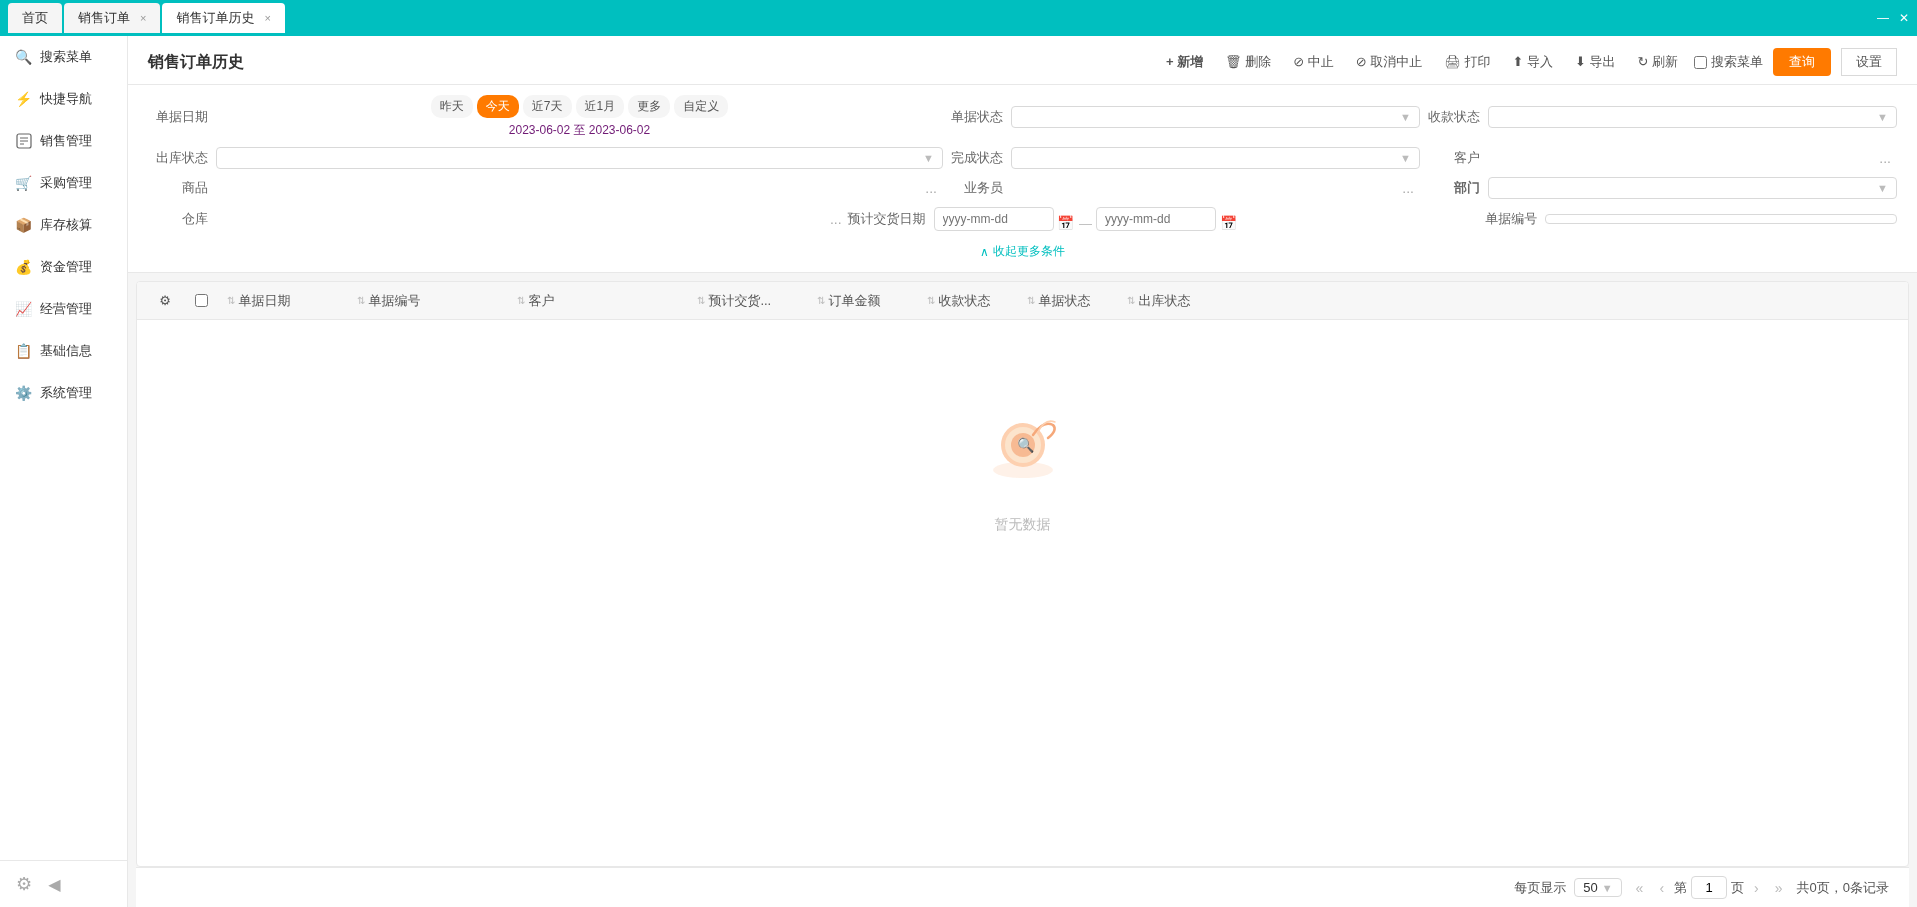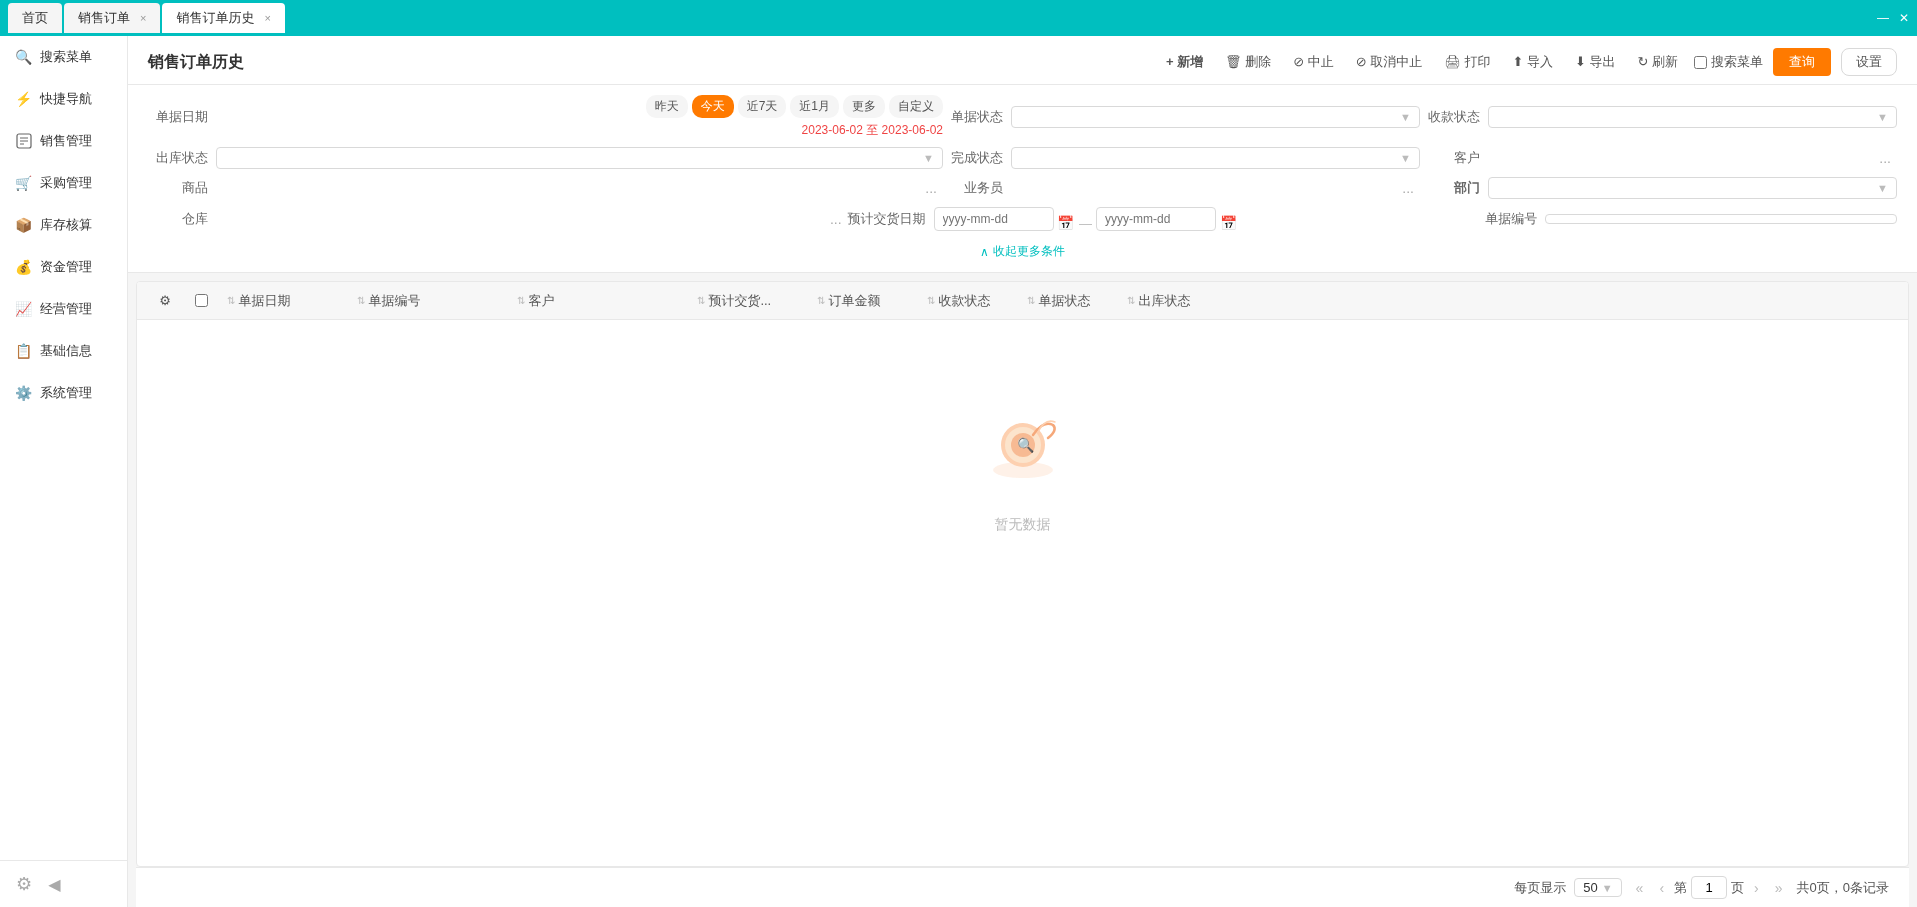--- a/index.html
+++ b/index.html
@@ -137,21 +137,21 @@
       border: none;
       border-radius: 4px;
       padding: 5px 16px;
       cursor: pointer;
       font-size: 13px;
     }
     .btn-set {
       background: #fff;
       color: #555;
       border: 1px solid #d9d9d9;
-      border-radius: 8px;
+      border-radius: 0;
       padding: 4px 14px;
       cursor: pointer;
       font-size: 13px;
     }
     .checkbox-label {
       display: flex;
       align-items: center;
       gap: 4px;
       font-size: 13px;
       color: #555;
@@ -205,21 +205,21 @@
       background: #f5f5f5;
       border: 1px solid transparent;
     }
     .date-tab.active {
       background: #ff7a00;
       color: #fff;
       border-radius: 10px;
     }
     .date-sub {
       font-size: 12px;
-      color: #ef4444;
+      color: #701a75;
       margin-top: 2px;
     }
     .select-field {
       border: 1px solid #d9d9d9;
       border-radius: 4px;
       padding: 4px 8px;
       background: #fff;
       color: #555;
       font-size: 13px;
       display: flex;
@@ -472,21 +472,21 @@
         <button class="btn-query">查询</button>
         <button class="btn-set">设置</button>
       </div>
     </div>
 
     <div class="filter-area">
 
       <div class="filter-row">
         <div class="filter-item" style="flex: 2; min-width: 0;">
           <span class="filter-label">单据日期</span>
-          <div class="filter-control" style="flex-direction:column; align-items:flex-end; gap:2px;">
+          <div class="filter-control" style="flex-direction:column; align-items:center; gap:2px;">
             <div class="date-tabs">
               <span class="date-tab">昨天</span>
               <span class="date-tab active">今天</span>
               <span class="date-tab">近7天</span>
               <span class="date-tab">近1月</span>
               <span class="date-tab">更多</span>
               <span class="date-tab">自定义</span>
             </div>
             <div class="date-sub">2023-06-02 至 2023-06-02</div>
           </div>

